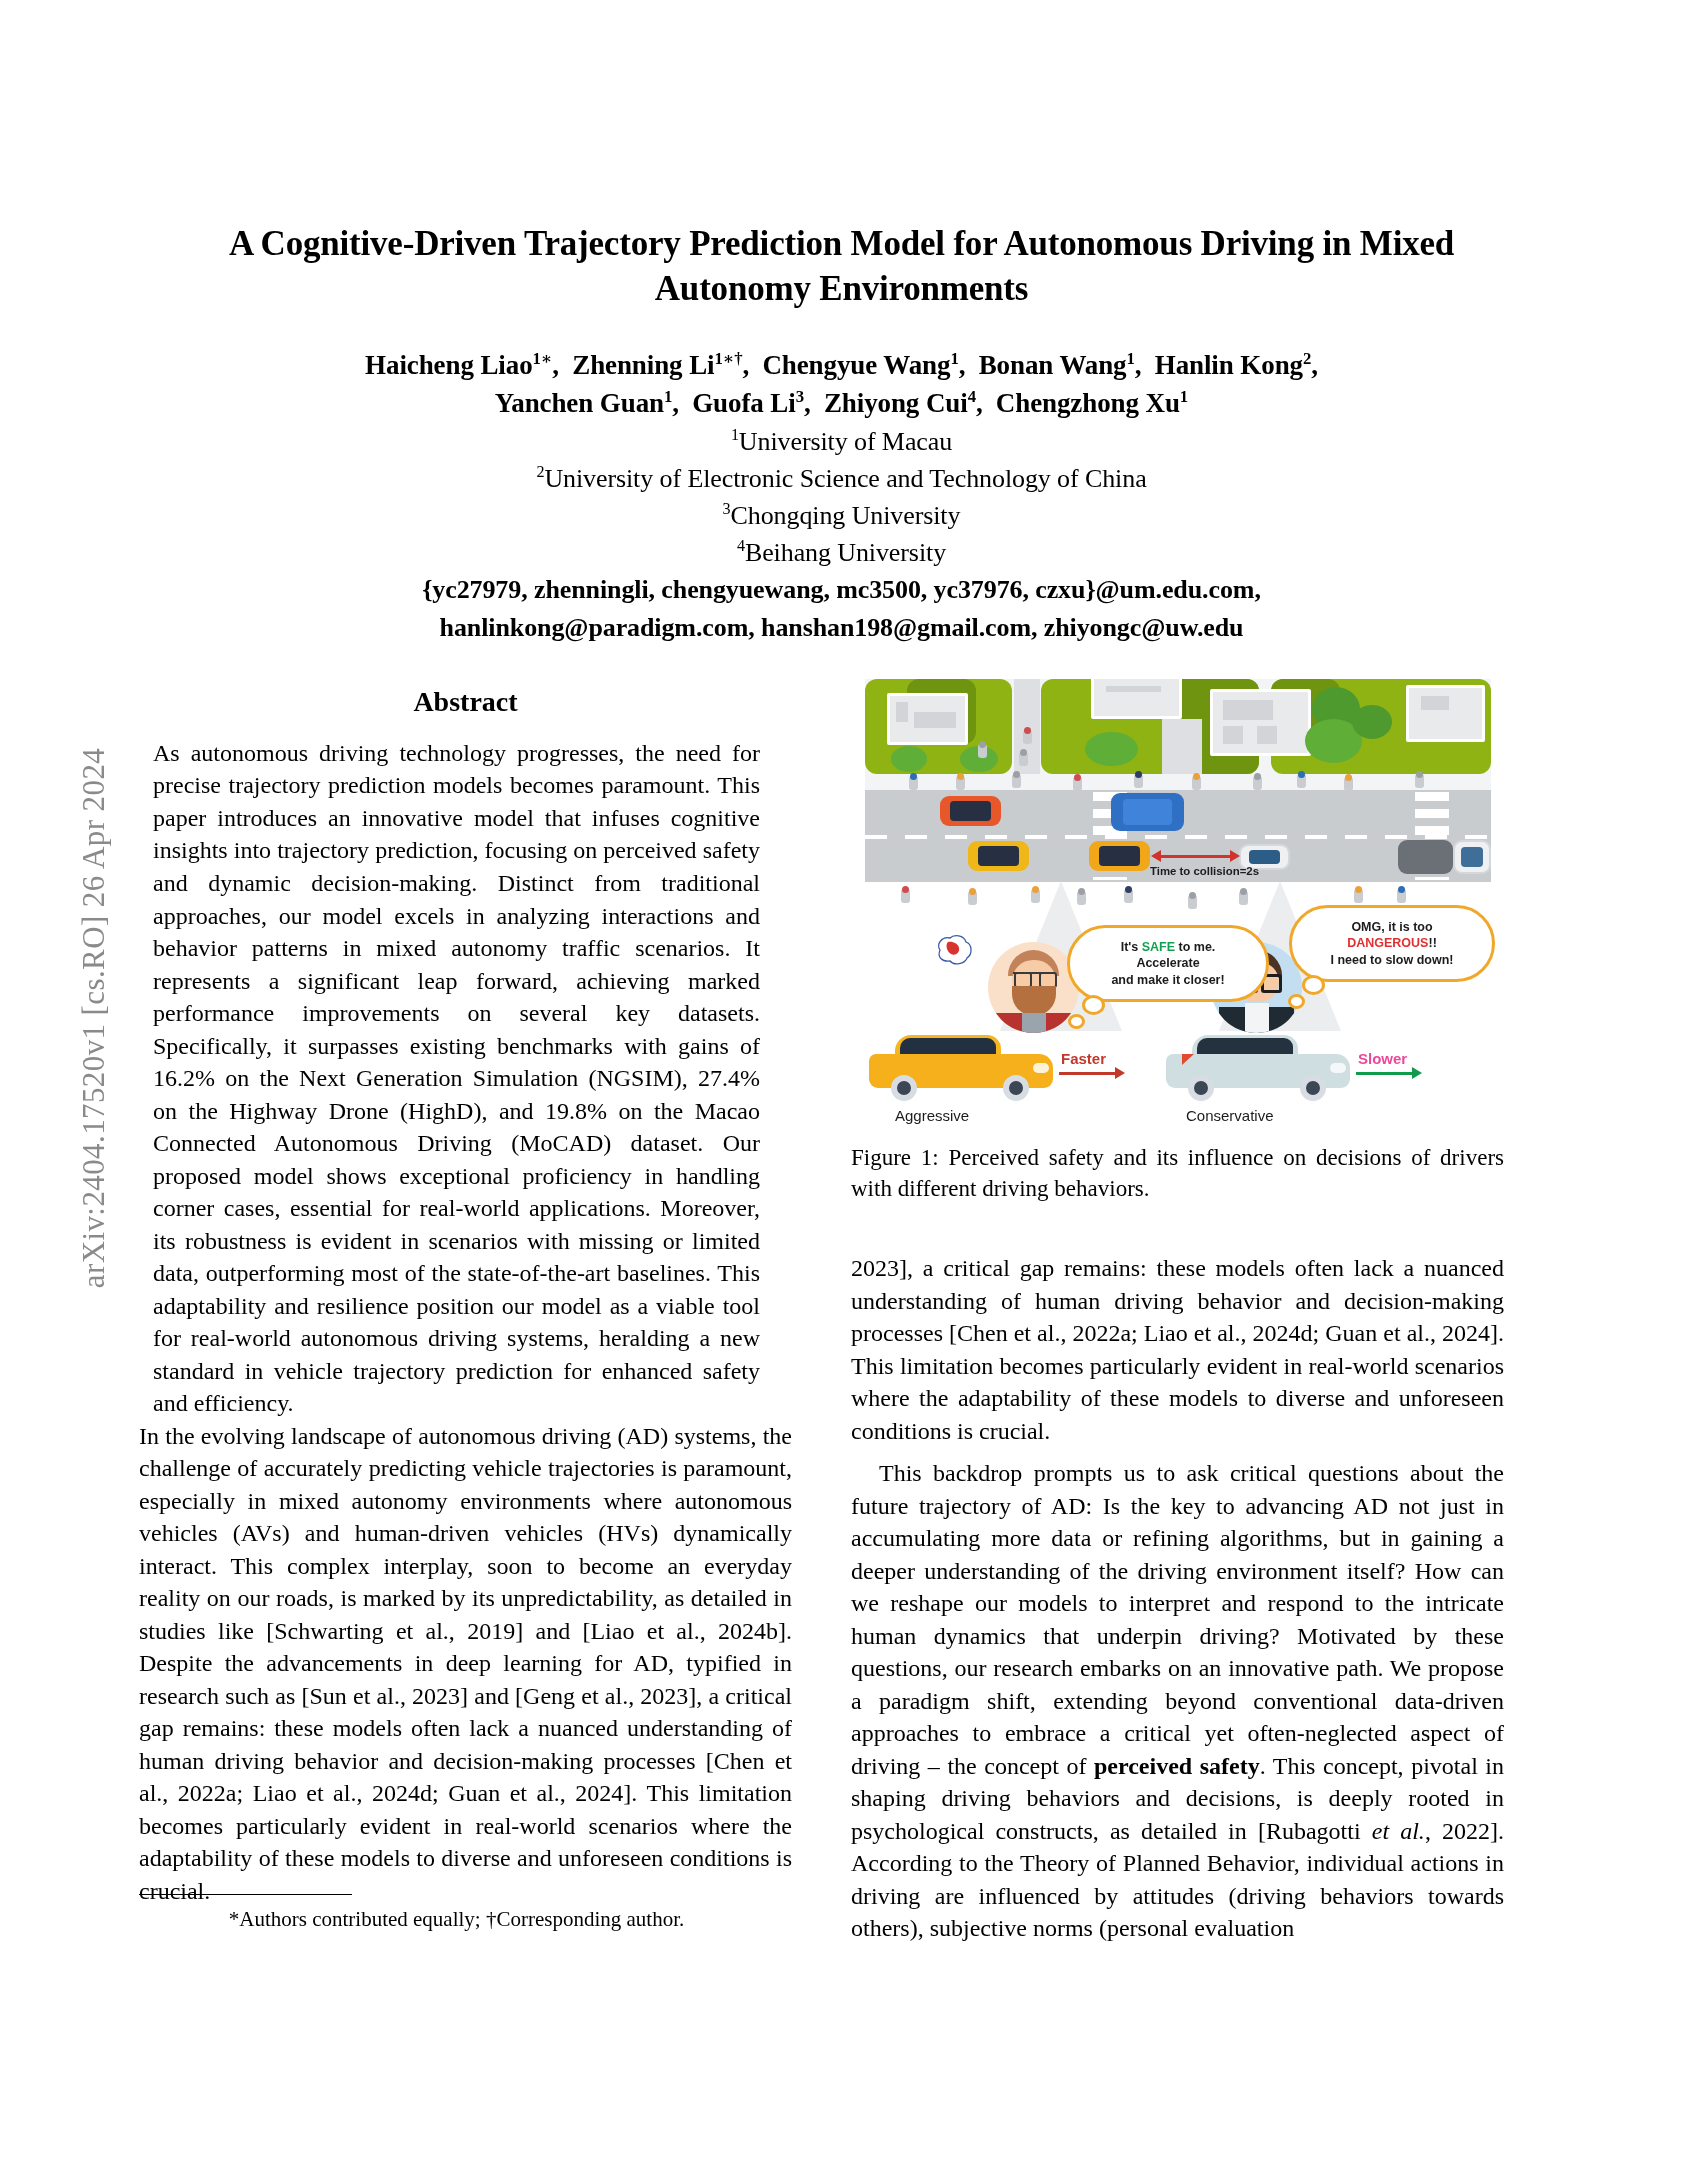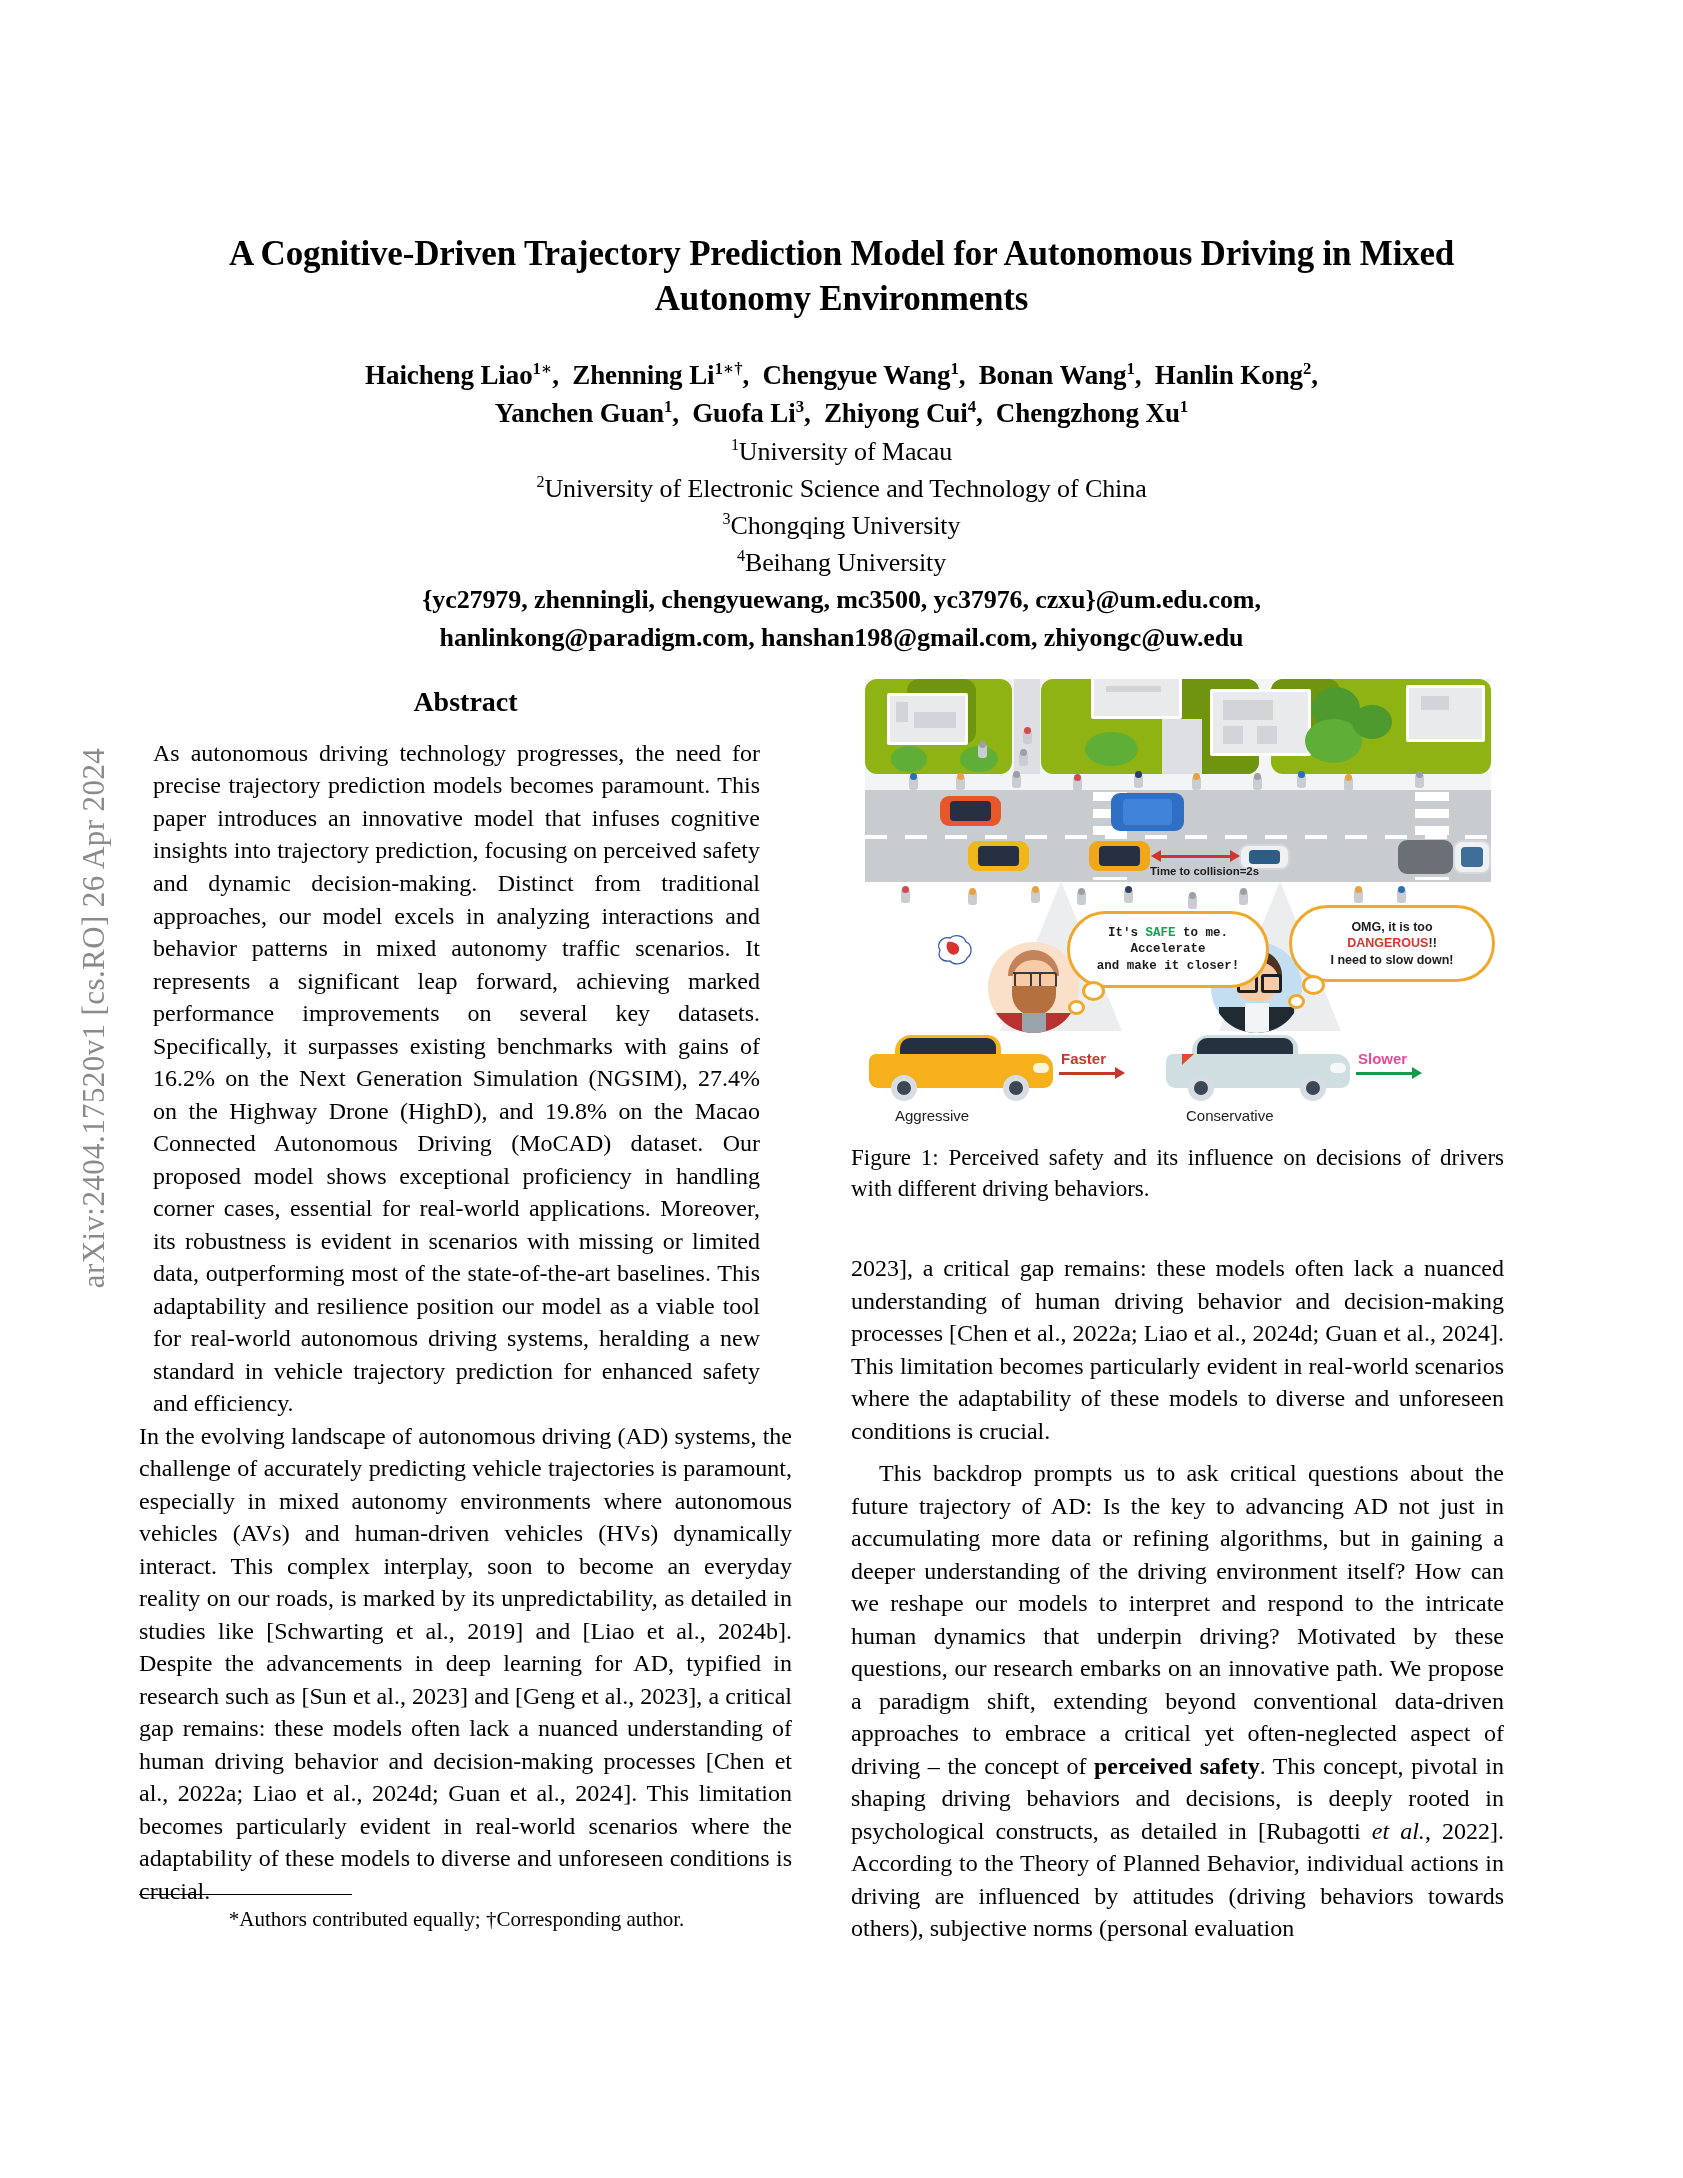--- a/index.html
+++ b/index.html
@@ -30,21 +30,21 @@
     font-size: 31px;
     letter-spacing: 0.4px;
     color: #8a8a8a;
     white-space: nowrap;
   }
 
   
   .title-block {
     position: absolute;
     left: 178px;
-    top: 232px;
+    top: 222px;
     width: 1327px;
     text-align: center;
   }
   .paper-title {
     font-size: 35px;
     font-weight: bold;
     line-height: 1.28;
     letter-spacing: -0.2px;
   }
   .authors {
@@ -464,21 +464,21 @@
         <div class="head-circle" style="left:360px;top:65px;width:91px;height:91px;background:#c3def0;">
           <div style="position:absolute;left:20px;top:8px;width:51px;height:28px;border-radius:26px 26px 0 0;background:#4a3322;"></div>
           <div style="position:absolute;left:24px;top:20px;width:44px;height:40px;border-radius:22px;background:#f6cba6;"></div>
           <div style="position:absolute;left:26px;top:32px;width:15px;height:13px;border:3px solid #1e1e1e;border-radius:3px;"></div>
           <div style="position:absolute;left:50px;top:32px;width:15px;height:13px;border:3px solid #1e1e1e;border-radius:3px;"></div>
           <div style="position:absolute;left:8px;top:65px;width:75px;height:28px;background:#1f2a33;"></div>
           <div style="position:absolute;left:34px;top:61px;width:24px;height:32px;background:#f2f4f6;"></div>
           <div style="position:absolute;left:42px;top:67px;width:8px;height:26px;background:#2b3views;"></div>
         </div>
 
-        <div class="bubble" style="left:216px;top:34px;width:166px;font-family:Liberation Mono, monospace;">
+        <div class="bubble" style="left:216px;top:48px;width:166px;">
           <div>
             <span>It's </span><span class="safe">SAFE</span><span> to me.</span>
           </div>
           <div>Accelerate</div>
           <div>and make it closer!</div>
           <span class="tail1" style="left:12px;bottom:-16px;width:17px;height:14px;"></span>
           <span class="tail2" style="left:-2px;bottom:-30px;width:11px;height:9px;"></span>
         </div>
 
         <div class="bubble" style="left:438px;top:28px;width:170px;">

